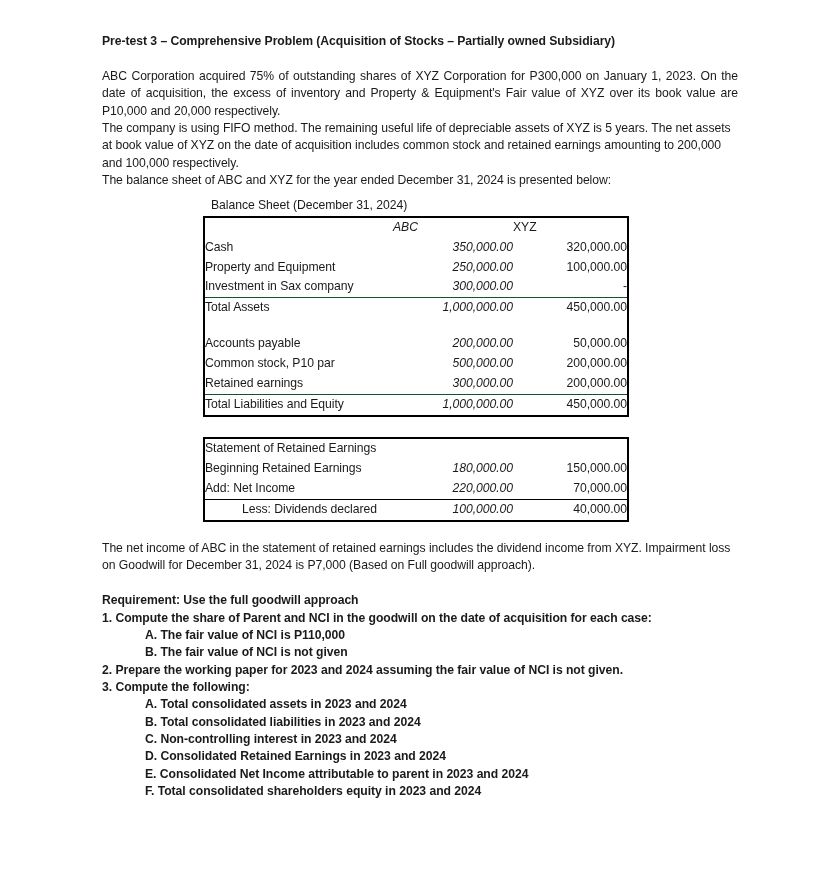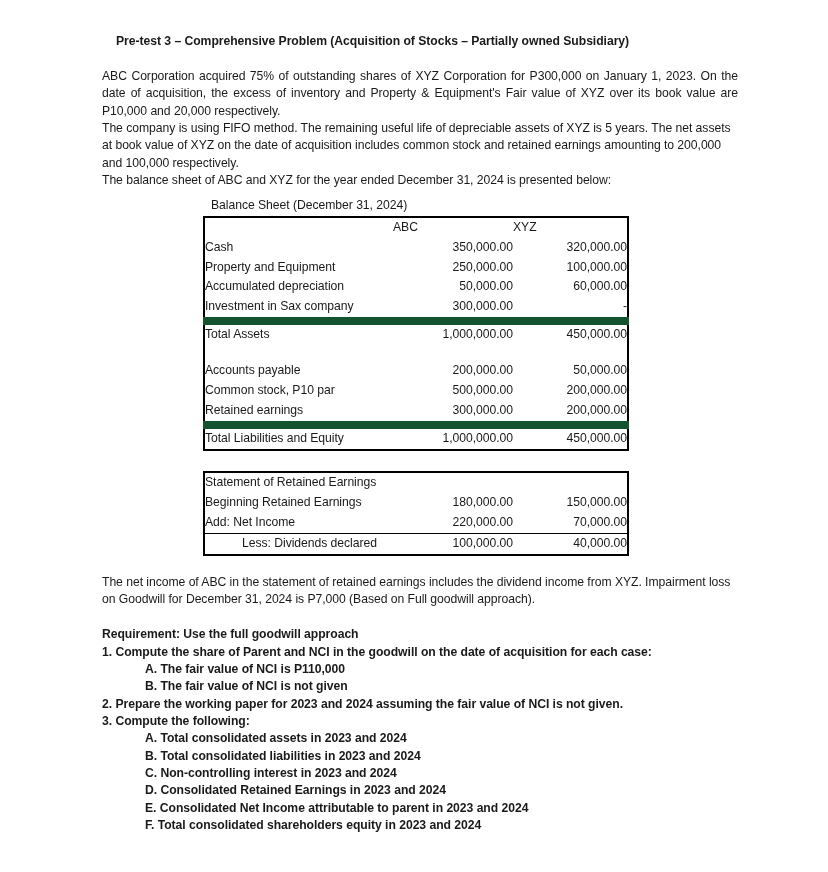--- a/index.html
+++ b/index.html
@@ -19,21 +19,21 @@
     width: 828px;
     height: 872px;
     box-sizing: border-box;
     padding: 34px 90px 0 102px;
   }
 
   .doc-title {
     font-size: 12.2px;
     font-weight: bold;
     line-height: 1.3;
-    margin: 0 0 18px 14px;
+    margin: 0 0 18px 0;
     letter-spacing: -0.05px;
   }
 
   .para {
     font-size: 12.2px;
     line-height: 1.42;
     margin: 0;
     text-align: justify;
     letter-spacing: -0.05px;
   }
@@ -62,26 +62,26 @@
     letter-spacing: -0.05px;
     border: 2px solid #000;
   }
   table.fin td {
     padding: 1px 0 1px 0;
     line-height: 1.47;
     vertical-align: bottom;
     border: 0;
   }
   td.lbl  { padding-left: 8px; text-align: left; width: 188px; }
-  td.numA { text-align: right; width: 120px; padding-right: 12px; }
+  td.numA { text-align: right; width: 120px; padding-right: 12px; font-style: italic; }
   td.numB { text-align: right; width: 114px; padding-right: 14px; }
   td.hdA  { text-align: left;  padding-left: 28px; }
   td.hdB  { text-align: left;  padding-left: 24px; }
 
-  tr.rule-thick > td { border-top: 8px solid #14532d; margin-top: 12px; }
+  tr.rule-thick > td { border-top: 1px solid #14532d; margin-top: 12px; }
   tr.rule-thin  > td { border-top: 1px solid #000; padding-left: 37px; }
   tr.blank > td { height: 14px; line-height: 14px; font-size: 1px; }
 
   
   .req {
     font-size: 12.2px;
     font-weight: bold;
     line-height: 1.42;
     letter-spacing: -0.05px;
     margin: 0;
@@ -120,25 +120,20 @@
 
         <tr>
           <td class="lbl">Cash</td>
           <td class="numA">350,000.00</td>
           <td class="numB">320,000.00</td>
         </tr>
         <tr>
           <td class="lbl">Property and Equipment</td>
           <td class="numA">250,000.00</td>
           <td class="numB">100,000.00</td>
-        </tr>
-        <tr>
-          <td class="lbl">Accumulated depreciation</td>
-          <td class="numA">50,000.00</td>
-          <td class="numB">60,000.00</td>
         </tr>
         <tr>
           <td class="lbl">Investment in Sax company</td>
           <td class="numA">300,000.00</td>
           <td class="numB">-</td>
         </tr>
 
         <tr class="rule-thick">
           <td class="lbl">Total Assets</td>
           <td class="numA">1,000,000.00</td>

